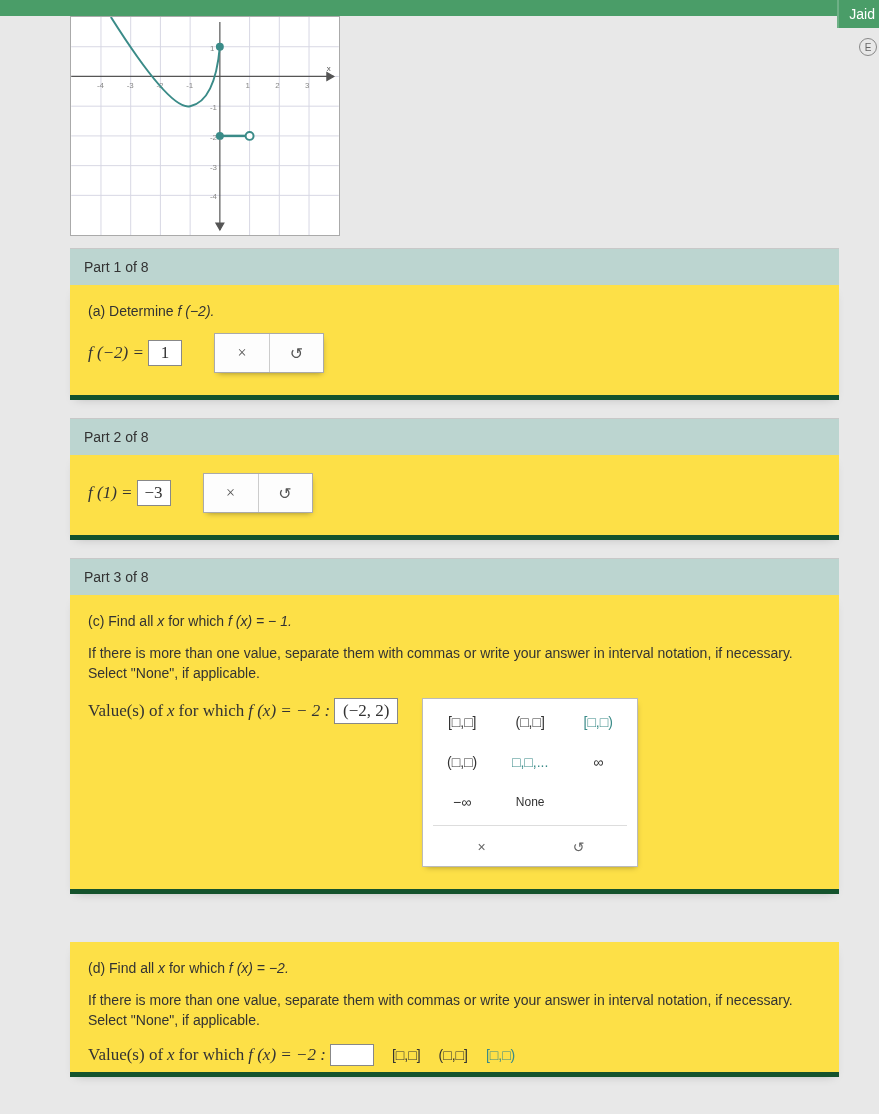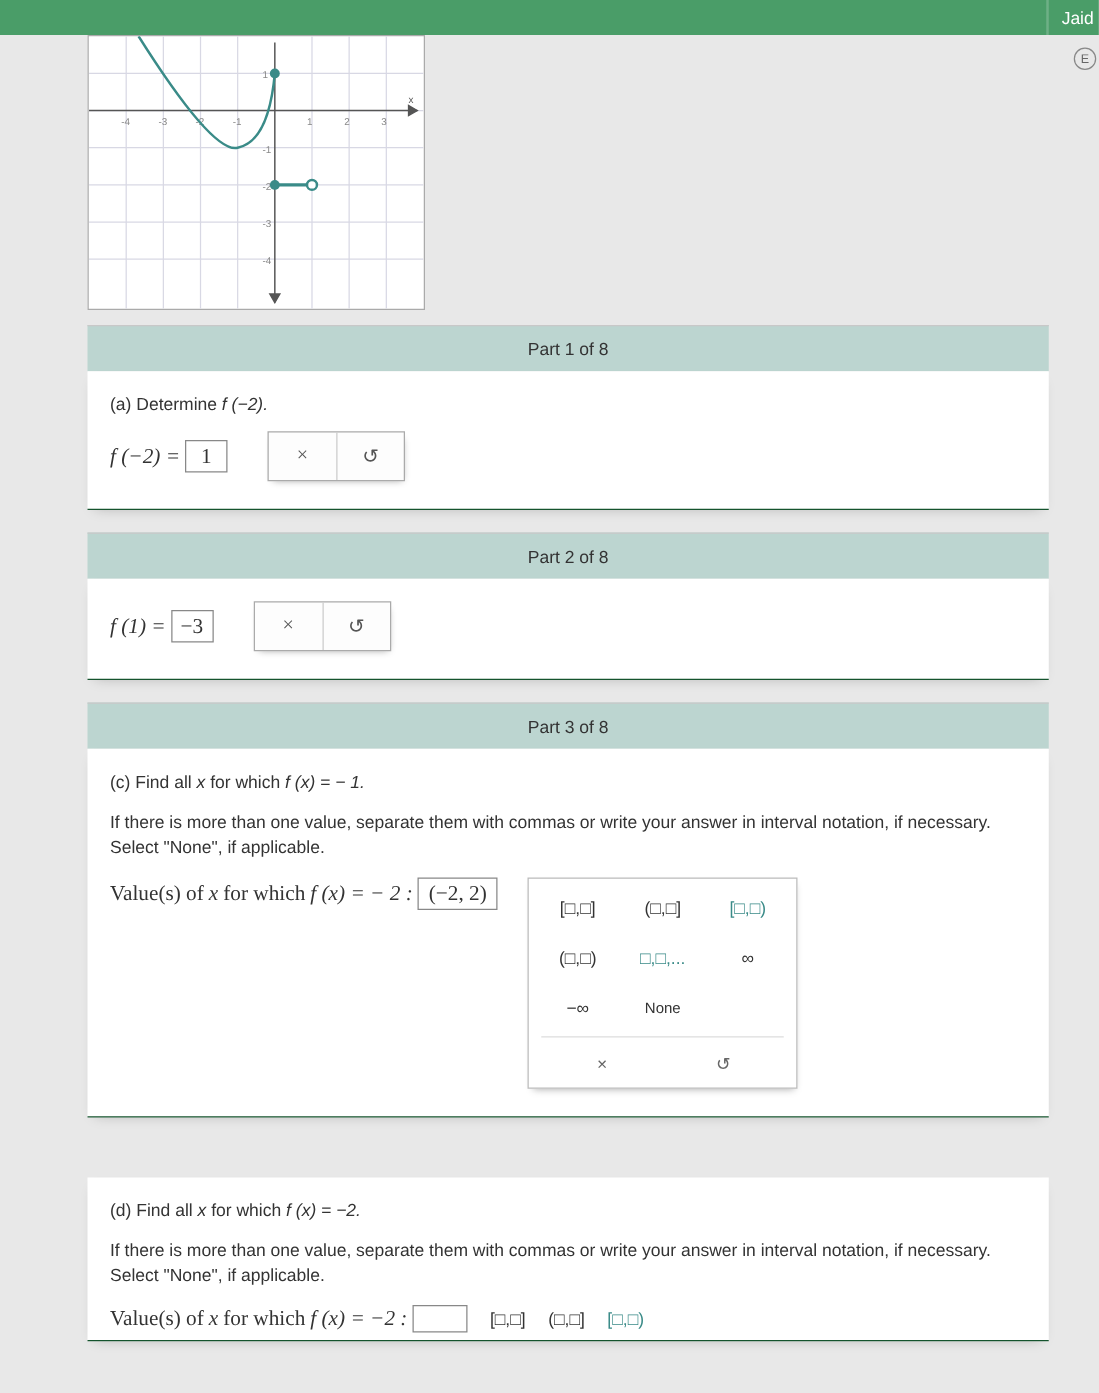--- a/index.html
+++ b/index.html
@@ -4,21 +4,21 @@
   <style>
     * { box-sizing: border-box; margin: 0; padding: 0; }
     body {
       font-family: Arial, 'Helvetica Neue', sans-serif;
       background: #e8e8e8;
       color: #333;
       font-size: 14px;
       padding: 0 0 20px 0;
     }
     .top-bar {
-      height: 28px;
+      height: 16px;
       background: #4a9d68;
       position: relative;
     }
     .top-user-badge {
       position: absolute;
       right: 0;
       top: 0;
       background: #4a9d68;
       color: #fff;
       padding: 6px 4px 6px 10px;
@@ -46,26 +46,25 @@
       position: relative;
       margin-bottom: 12px;
     }
     .graph-svg { width: 100%; height: 100%; }
     .part-header {
       background: #bcd5d0;
       padding: 10px 14px;
       font-size: 14px;
       color: #333;
       border-top: 1px solid #c8c8c8;
-      text-align: center;
     }
     .part-body {
-      background: #ffffff;
+      background: #fde047;
       padding: 18px 8px 22px 18px;
-      border-bottom: 1px solid #14532d;
+      border-bottom: 5px solid #14532d;
       margin-bottom: 18px;
       box-shadow: 0 4px 10px -6px rgba(0,0,0,.25);
     }
     .question-line { margin-bottom: 14px; }
     .eq-line { font-family: 'Times New Roman', serif; font-size: 17px; display: flex; align-items: center; gap: 4px; flex-wrap: wrap;}
     .italic-f { font-style: italic; }
     .answer-box {
       display: inline-block;
       min-width: 34px;
       padding: 2px 6px;

